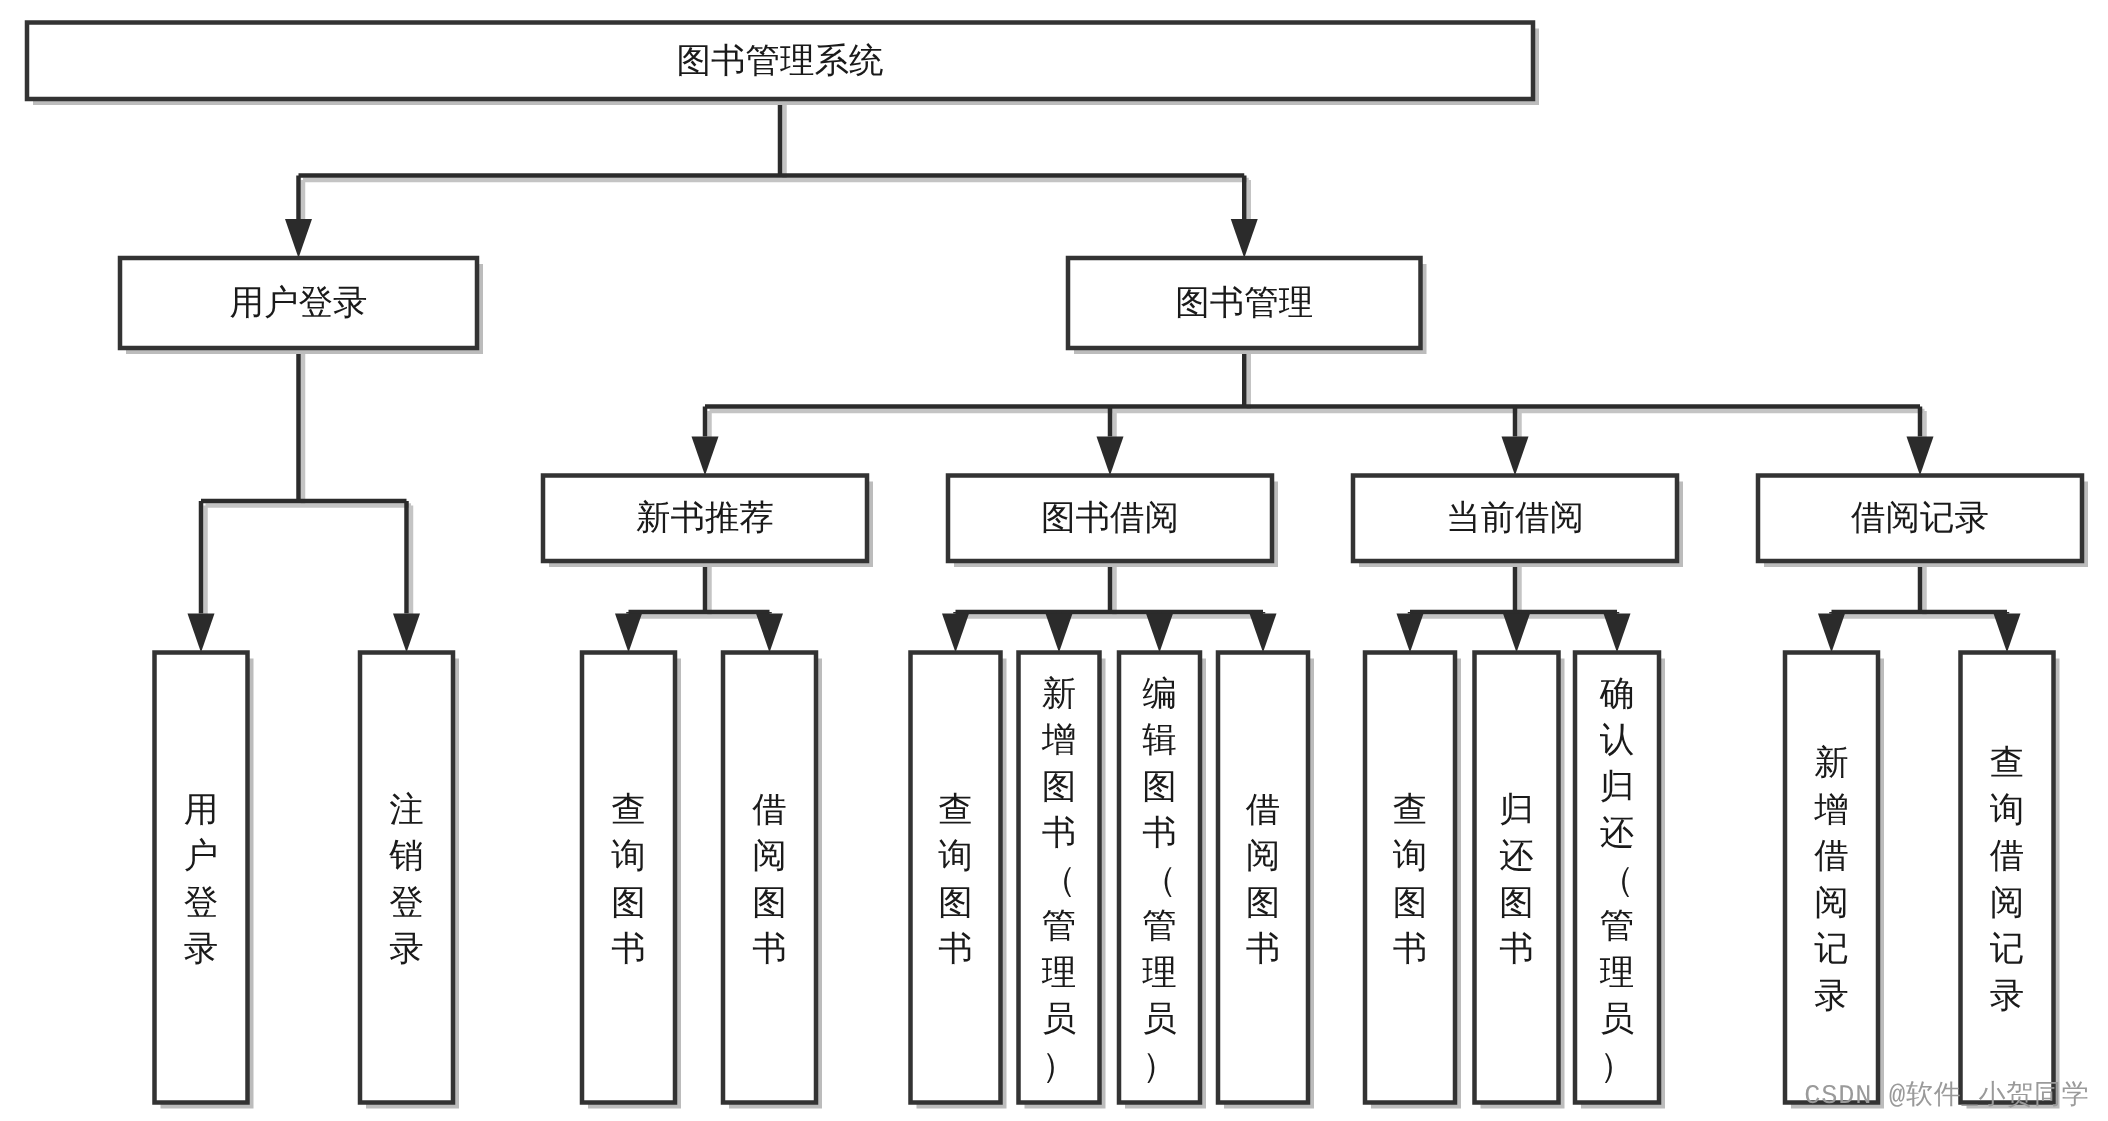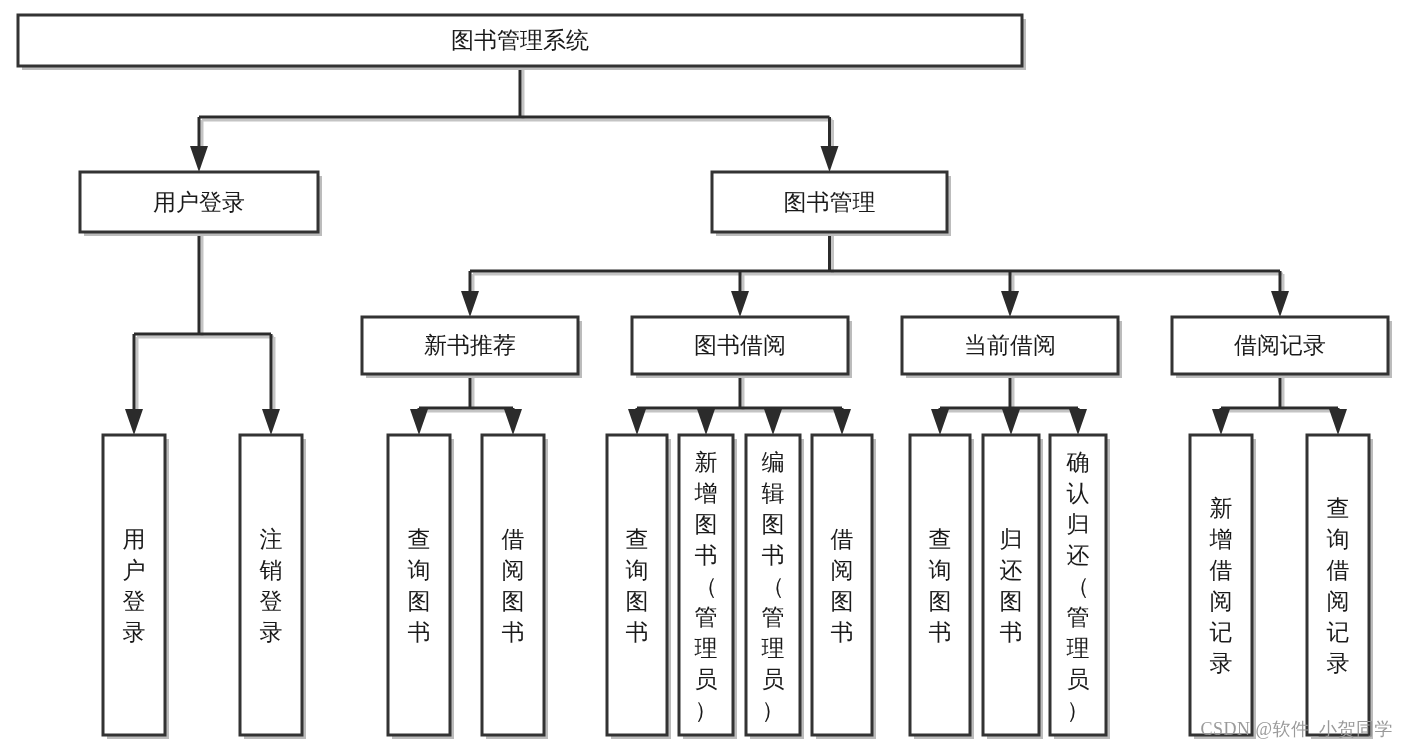--- a/index.html
+++ b/index.html
@@ -60,21 +60,21 @@
   .node-label-vertical {
     fill: #1a1a1a;
     font-family: "DejaVu Sans", "Liberation Sans", sans-serif;
     font-size: 23px;
     text-anchor: middle;
   }
   .watermark {
     position: absolute;
     right: 12px;
     bottom: 6px;
-    font-family: Liberation Serif, serif;
+    font-family: Liberation Mono, monospace;
     font-size: 18px;
     color: #9a9a9a;
     white-space: nowrap;
     letter-spacing: 0.5px;
   }
 </style>
 </head>
 <body>
 
 <div id="diagram-root">

